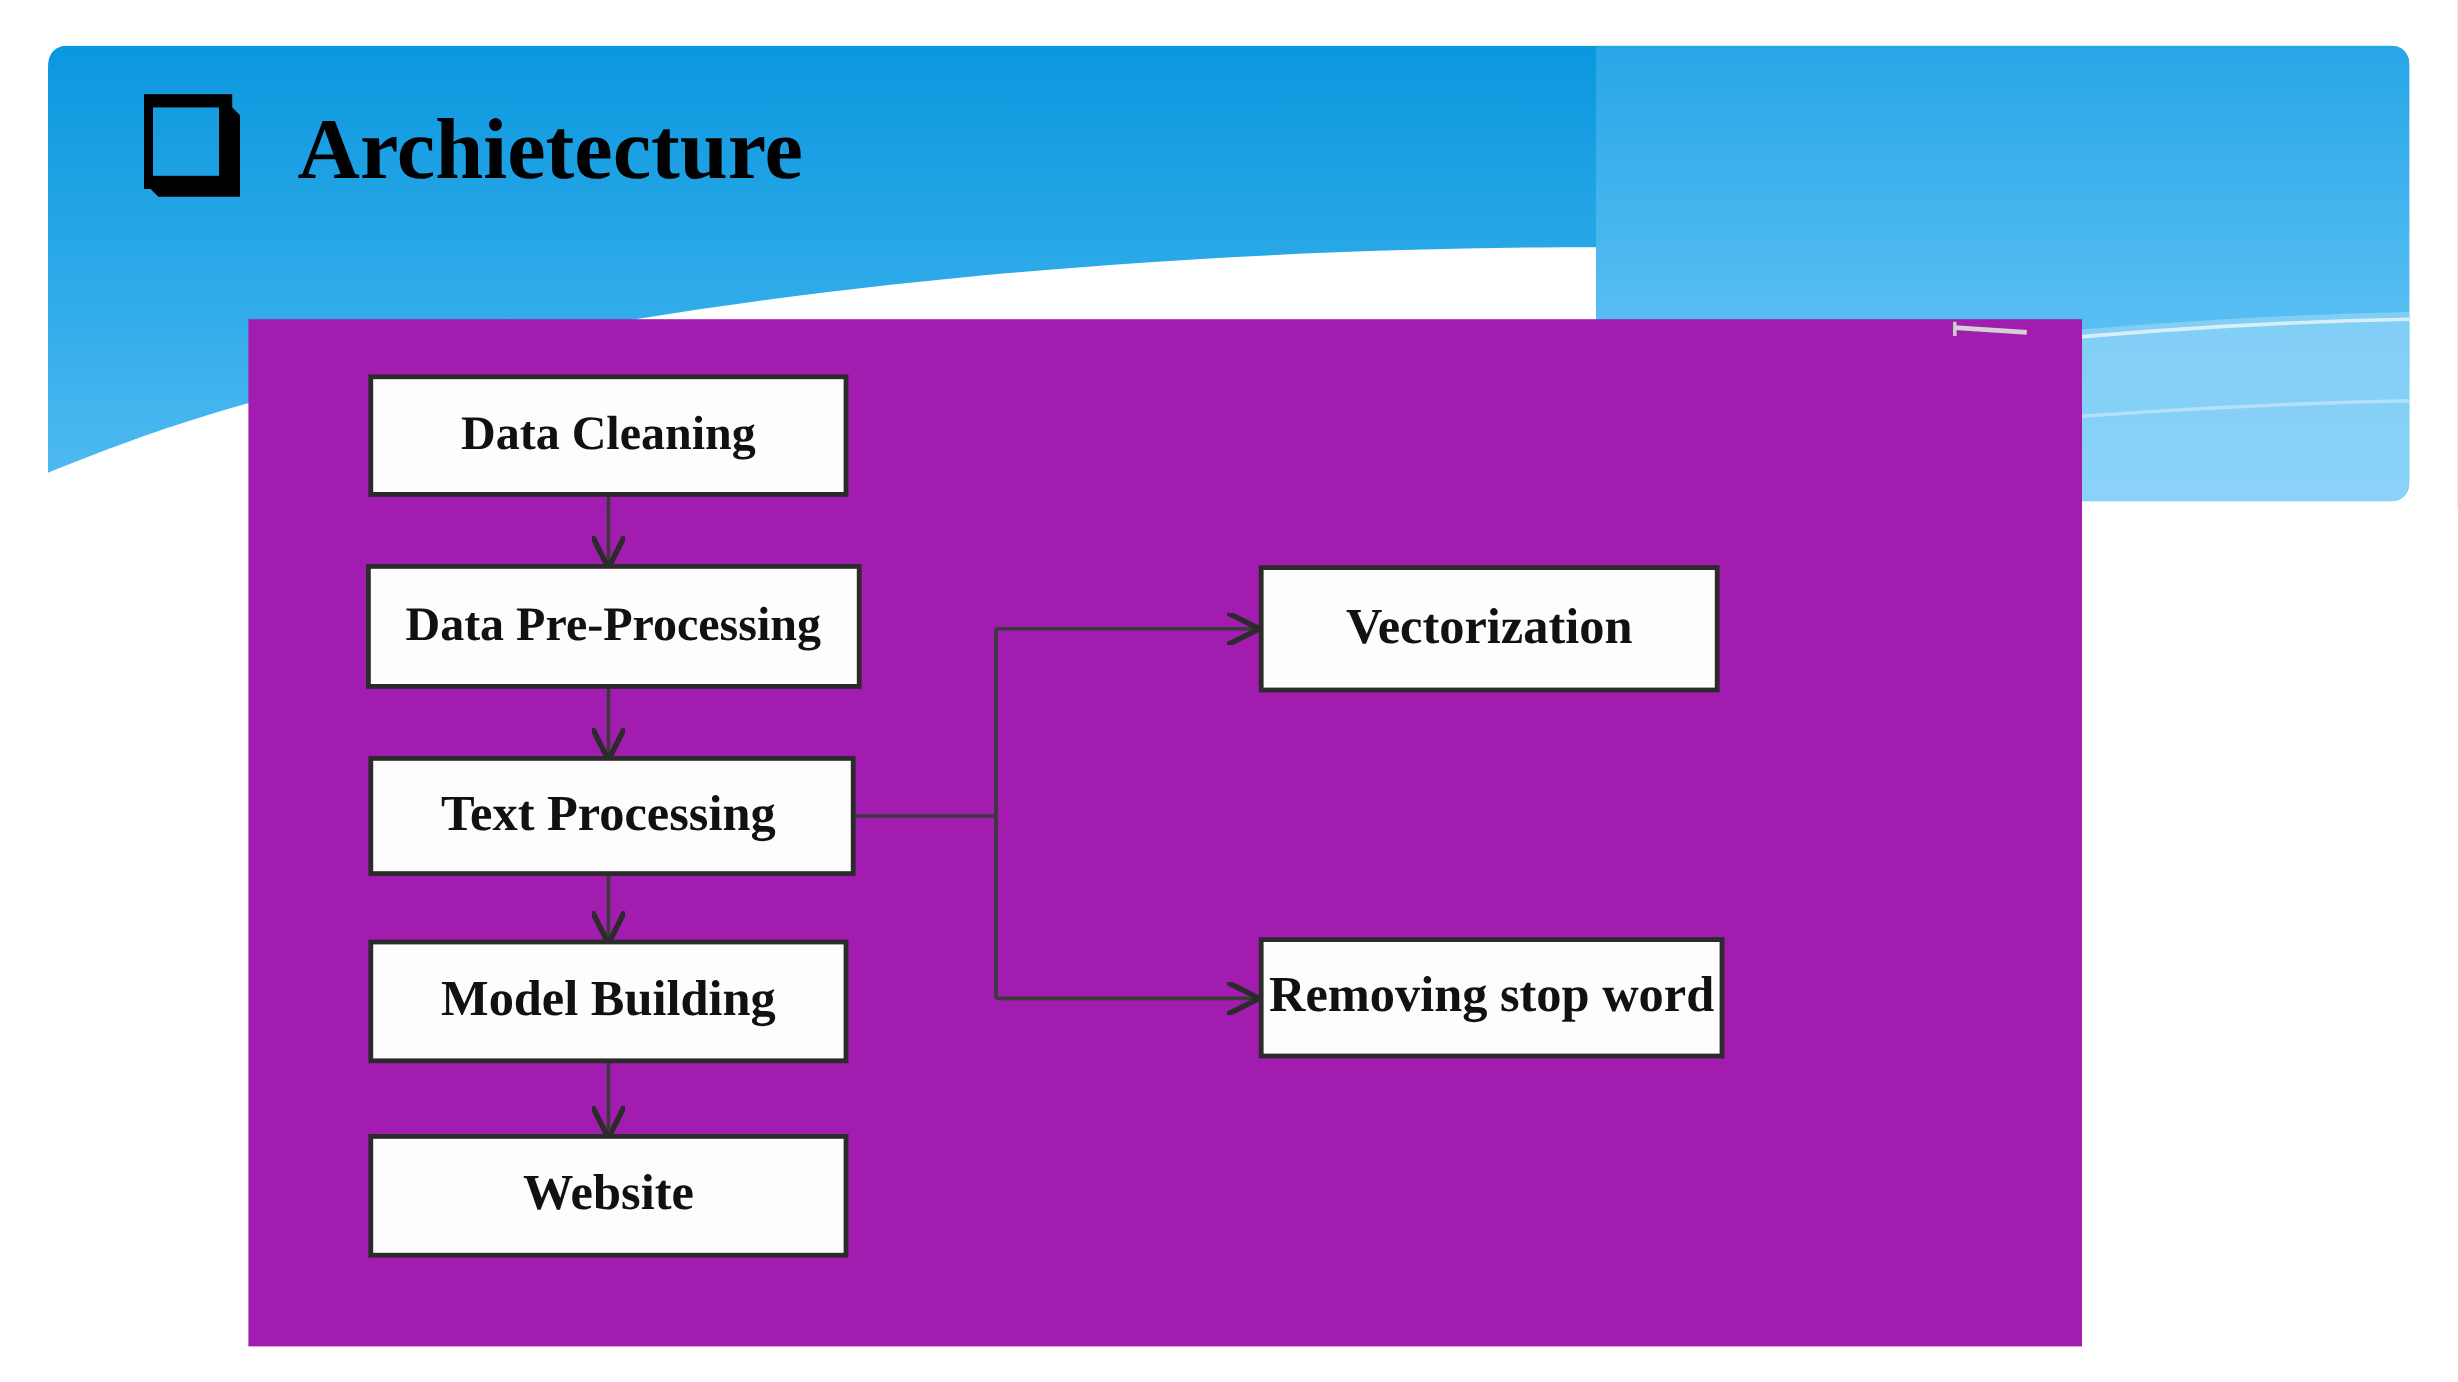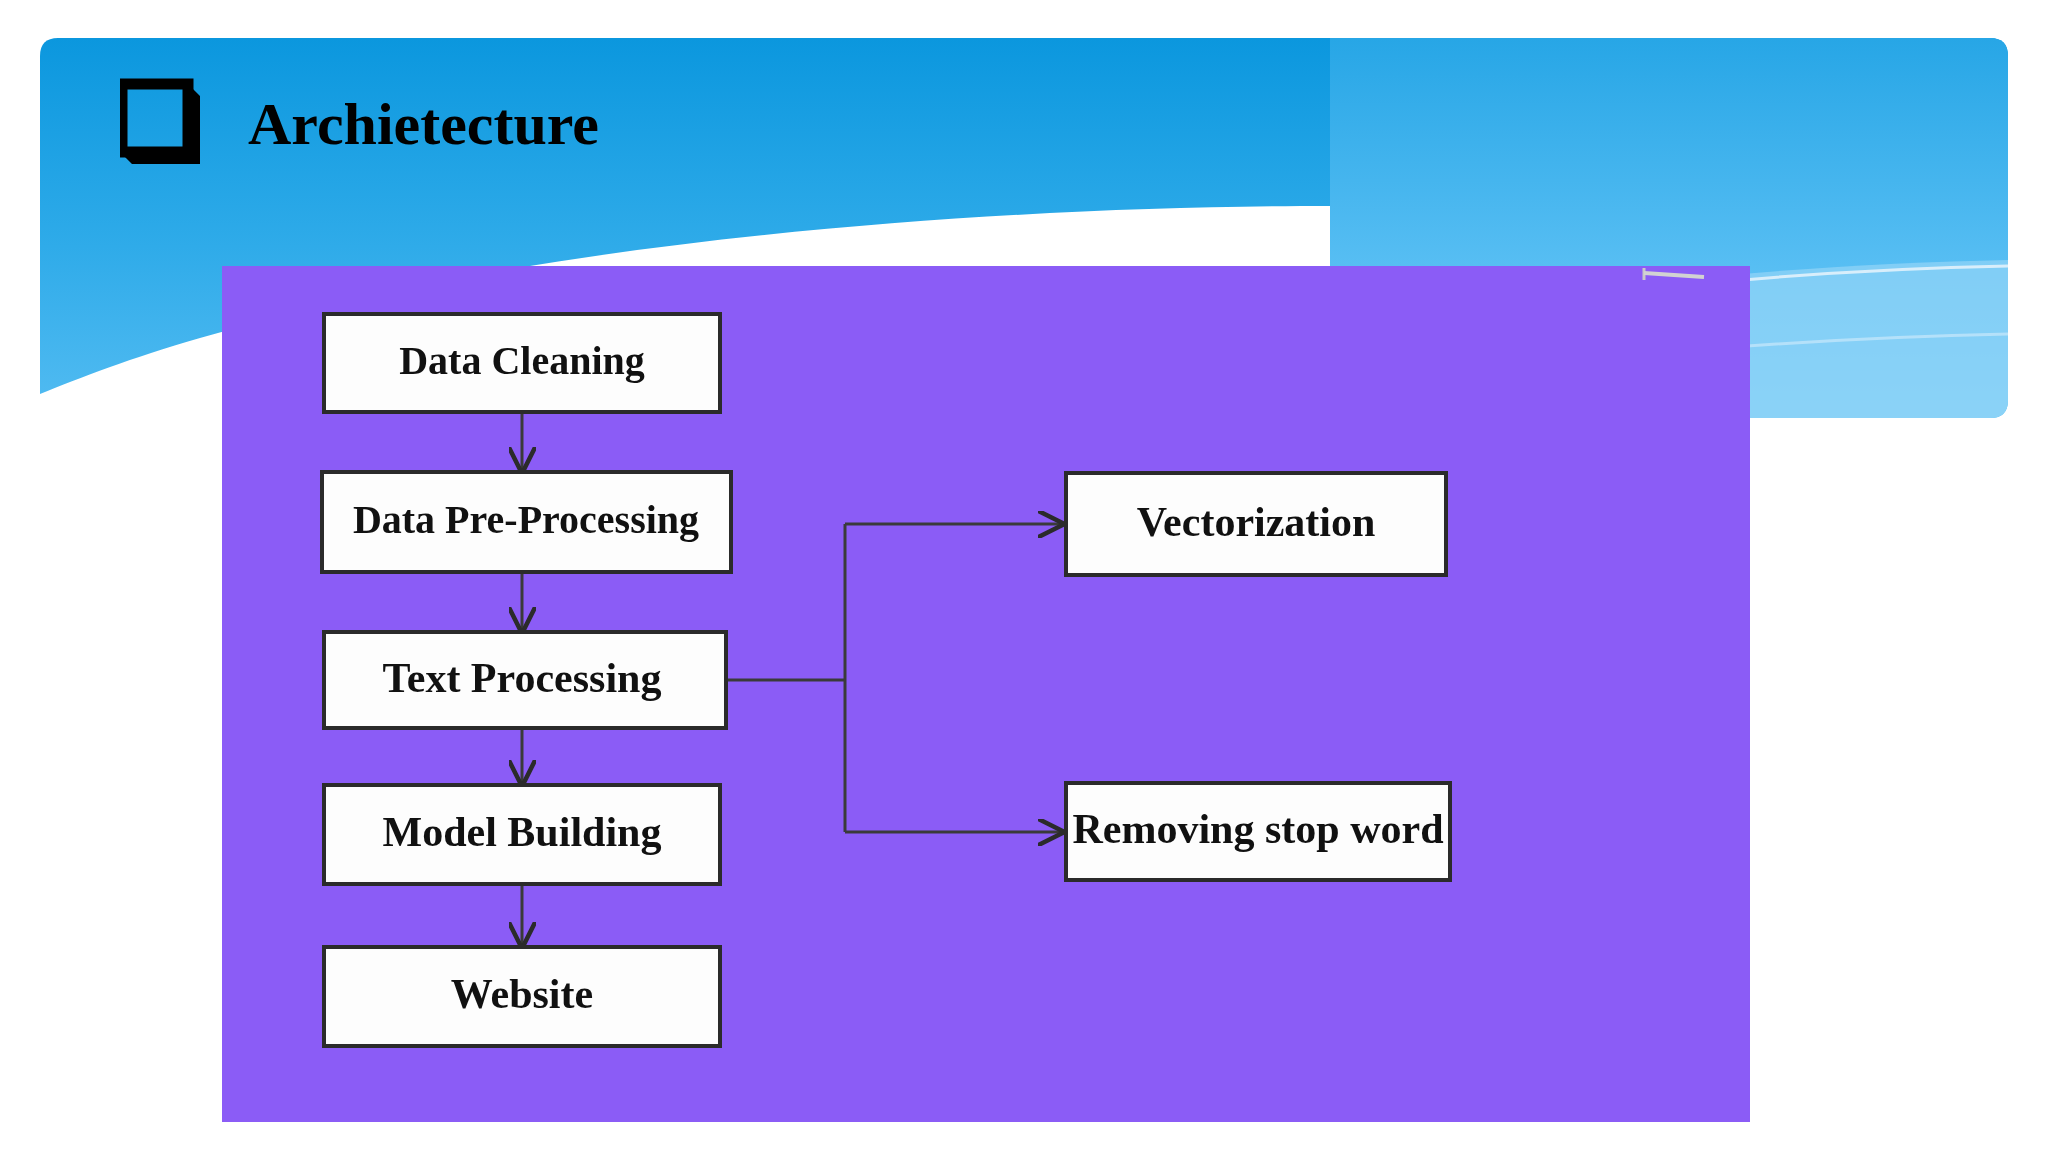--- a/index.html
+++ b/index.html
@@ -49,35 +49,35 @@
 
   #bullet-icon {
     display: block;
     width: 86px;
     height: 92px;
   }
 
   #header-title {
     font-family: "Liberation Serif", "DejaVu Serif", serif;
     font-weight: bold;
-    font-size: 60px;
+    font-size: 72px;
     line-height: 1;
     color: #000000;
     letter-spacing: 0px;
     white-space: nowrap;
   }
 
   
   #figure-area {
     position: absolute;
-    left: 222px;
+    left: 207px;
     top: 266px;
     width: 1528px;
     height: 856px;
-    background: #8b5cf6;
+    background: #a21caf;
     z-index: 3;
   }
 
   #figure-corner-mark {
     position: absolute;
     left: 1420px;
     top: 2px;
     width: 64px;
     height: 16px;
     z-index: 4;

